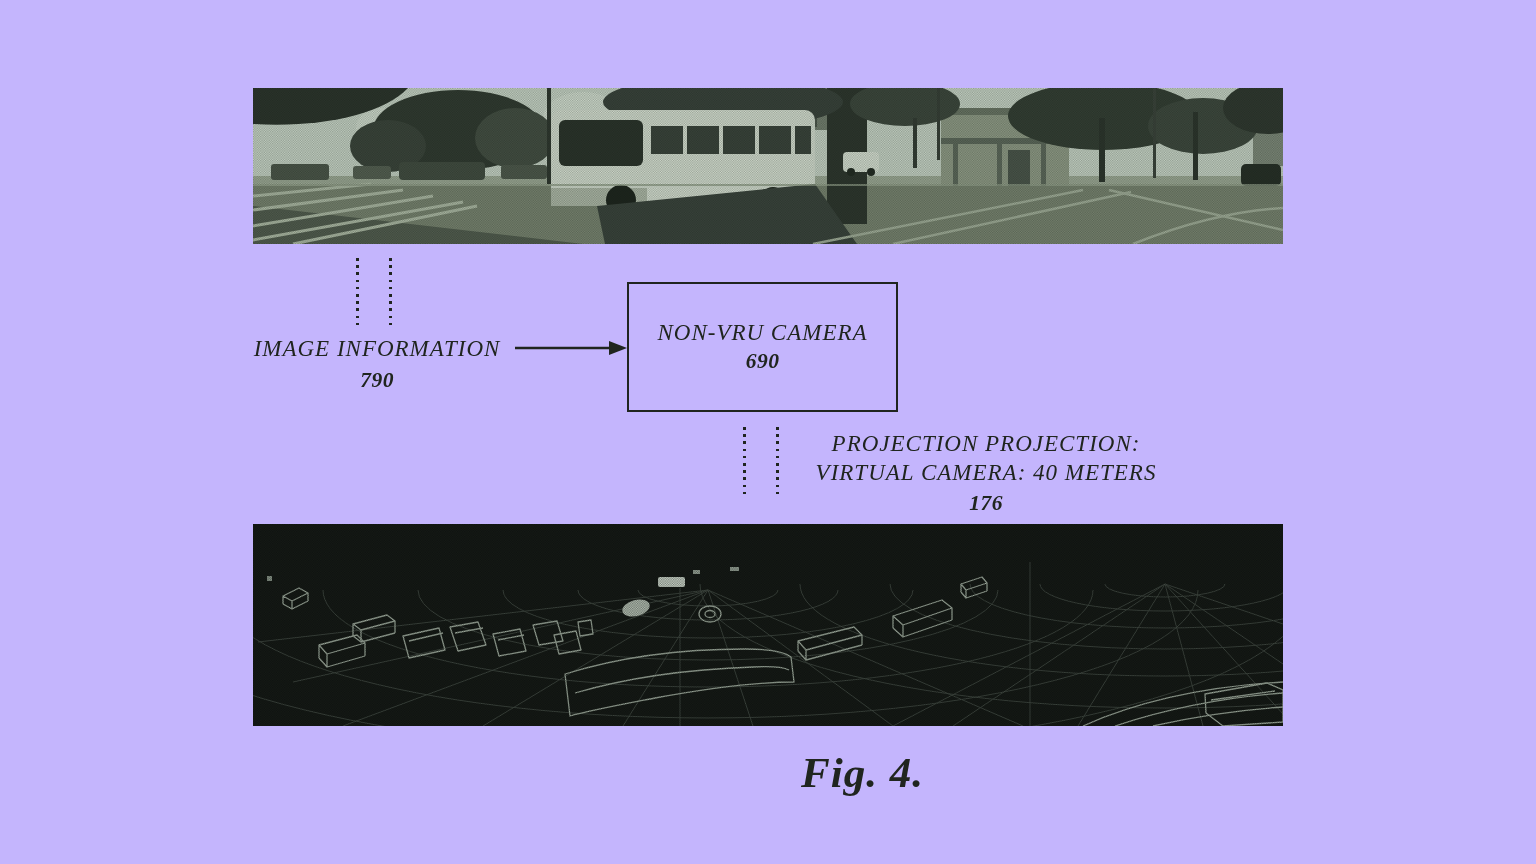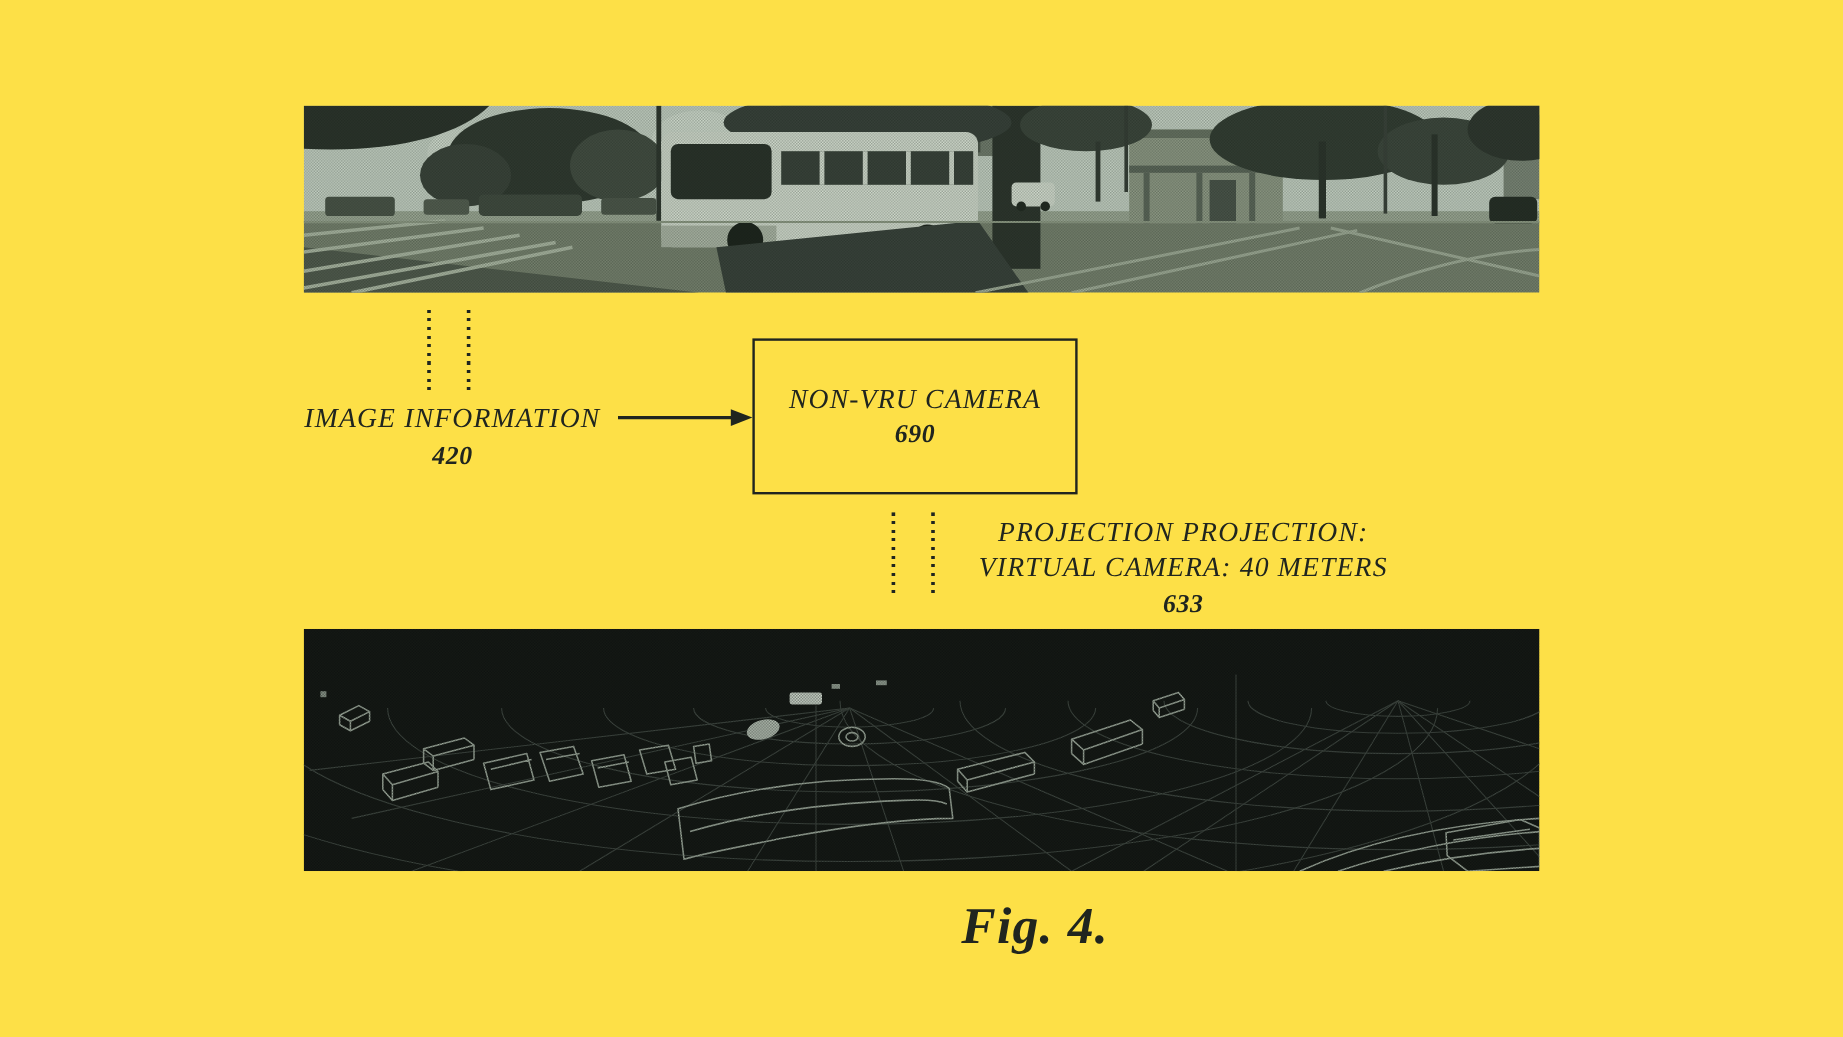--- a/index.html
+++ b/index.html
@@ -30,21 +30,21 @@
   }
   #flow-arrow{position:absolute;left:511px;top:337px;width:118px;height:22px;}
   #fig-caption{
     position:absolute;left:620px;top:748px;width:304px;text-align:right;
     font-size:43px;font-weight:bold;font-style:italic;letter-spacing:1px;
   }
 </style>
 </head>
 <body style="background: rgb(220, 240, 227);">
 
-<div class="canvas" style="background: #fde047; color: rgb(32, 37, 31);">
+<div class="canvas" style="background: #c4b5fd; color: rgb(32, 37, 31);">
 
   <div class="panel" id="panel-top">
     <svg viewBox="0 0 1030 156" preserveAspectRatio="none">
       <defs>
         <pattern id="cb1" width="2.4" height="2.4" patternUnits="userSpaceOnUse">
           <rect x="0" y="0" width="1.2" height="1.2" fill="#0e1a10"></rect>
           <rect x="1.2" y="1.2" width="1.2" height="1.2" fill="#0e1a10"></rect>
         </pattern>
       </defs>
 
@@ -126,40 +126,40 @@
 
       <rect x="0" y="0" width="1030" height="156" fill="url(#cb1)" opacity="0.3"></rect>
     </svg>
   </div>
 
   <div class="vdots" style="left:356px;top:258px;height:70px;"></div>
   <div class="vdots" style="left:389px;top:258px;height:70px;"></div>
 
   <div class="lbl" id="label-420">
     <div>IMAGE INFORMATION</div>
-    <div class="ref">420</div>
+    <div class="ref">790</div>
   </div>
 
   <svg id="flow-arrow" viewBox="0 0 118 22">
     <line x1="4" y1="11" x2="100" y2="11" stroke="#20251f" stroke-width="2.6"></line>
     <polygon points="98,4 116,11 98,18" fill="#20251f"></polygon>
   </svg>
 
   <div id="box-410">
     <div>NON-VRU CAMERA</div>
     <div class="ref">690</div>
   </div>
 
   <div class="vdots" style="left:743px;top:427px;height:70px;"></div>
   <div class="vdots" style="left:776px;top:427px;height:70px;"></div>
 
   <div class="lbl" id="label-422">
     <div>PROJECTION PROJECTION:</div>
     <div>VIRTUAL CAMERA: 40 METERS</div>
-    <div class="ref">633</div>
+    <div class="ref">176</div>
   </div>
 
   <div class="panel" id="panel-bottom">
     <svg viewBox="0 0 1030 202" preserveAspectRatio="none">
       <defs>
         <pattern id="cb2" width="2.4" height="2.4" patternUnits="userSpaceOnUse">
           <rect x="0" y="0" width="1.2" height="1.2" fill="#04070a"></rect>
           <rect x="1.2" y="1.2" width="1.2" height="1.2" fill="#04070a"></rect>
         </pattern>
       </defs>

